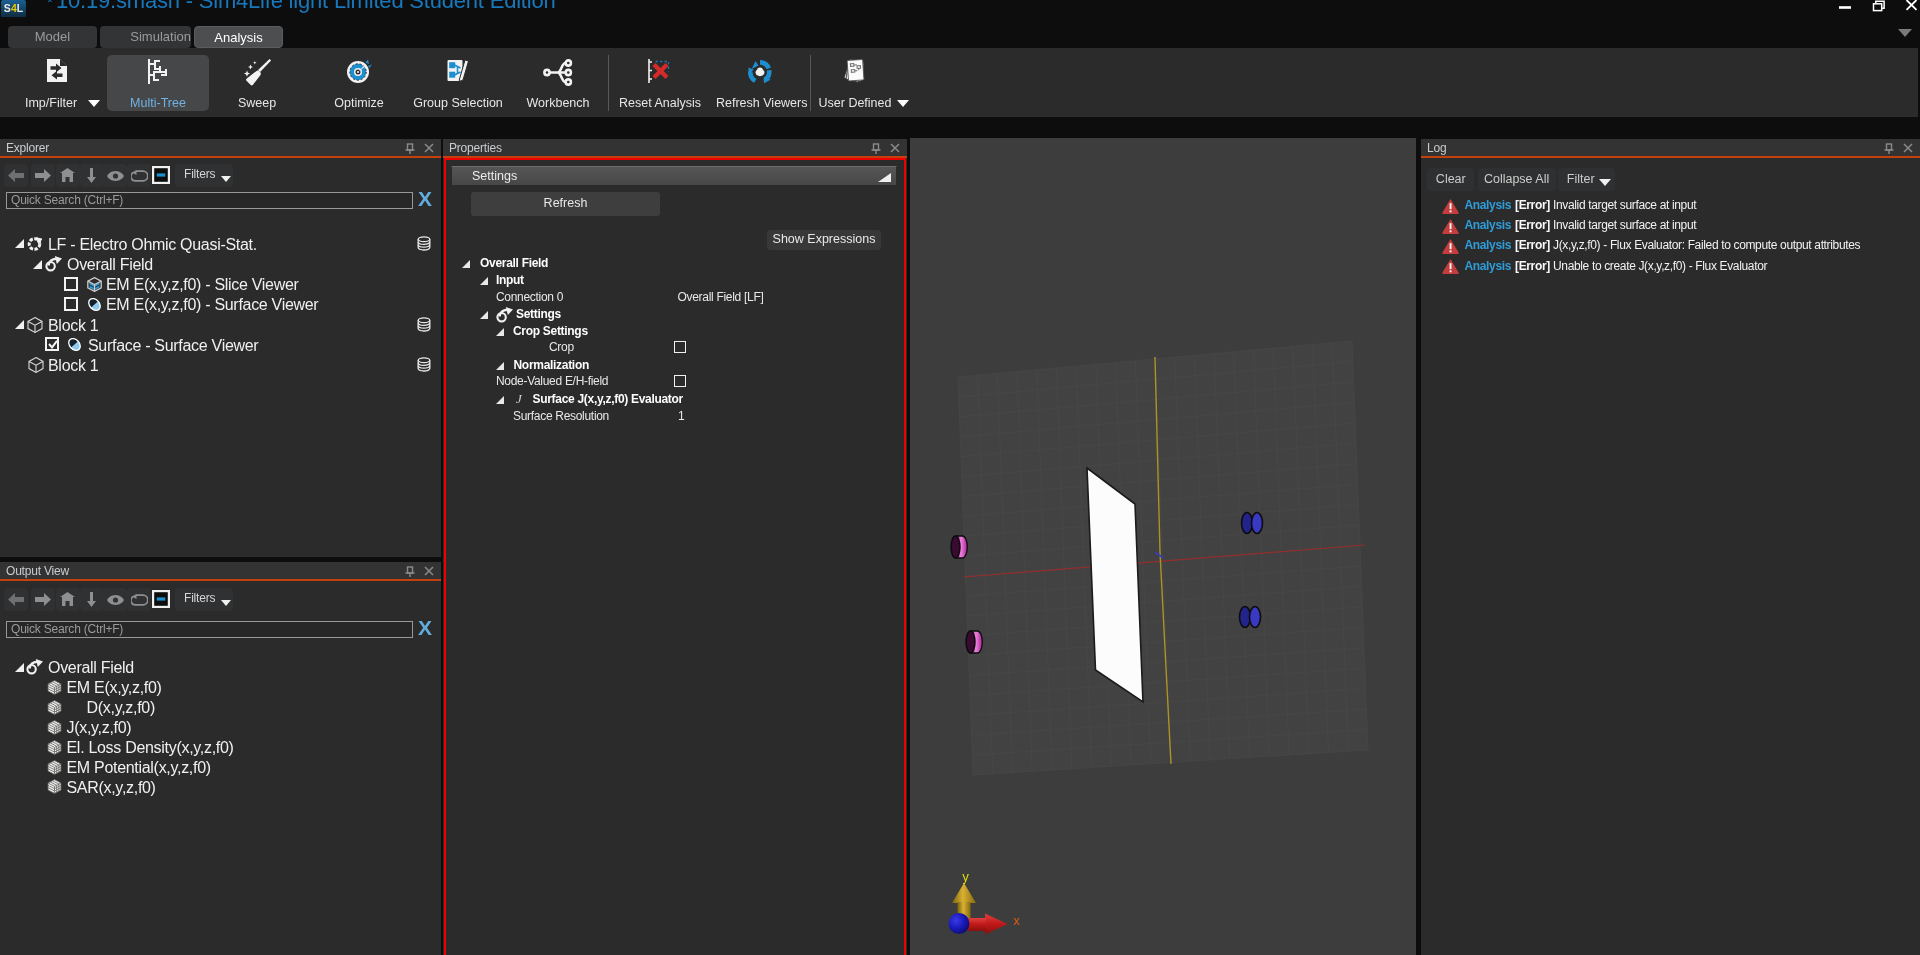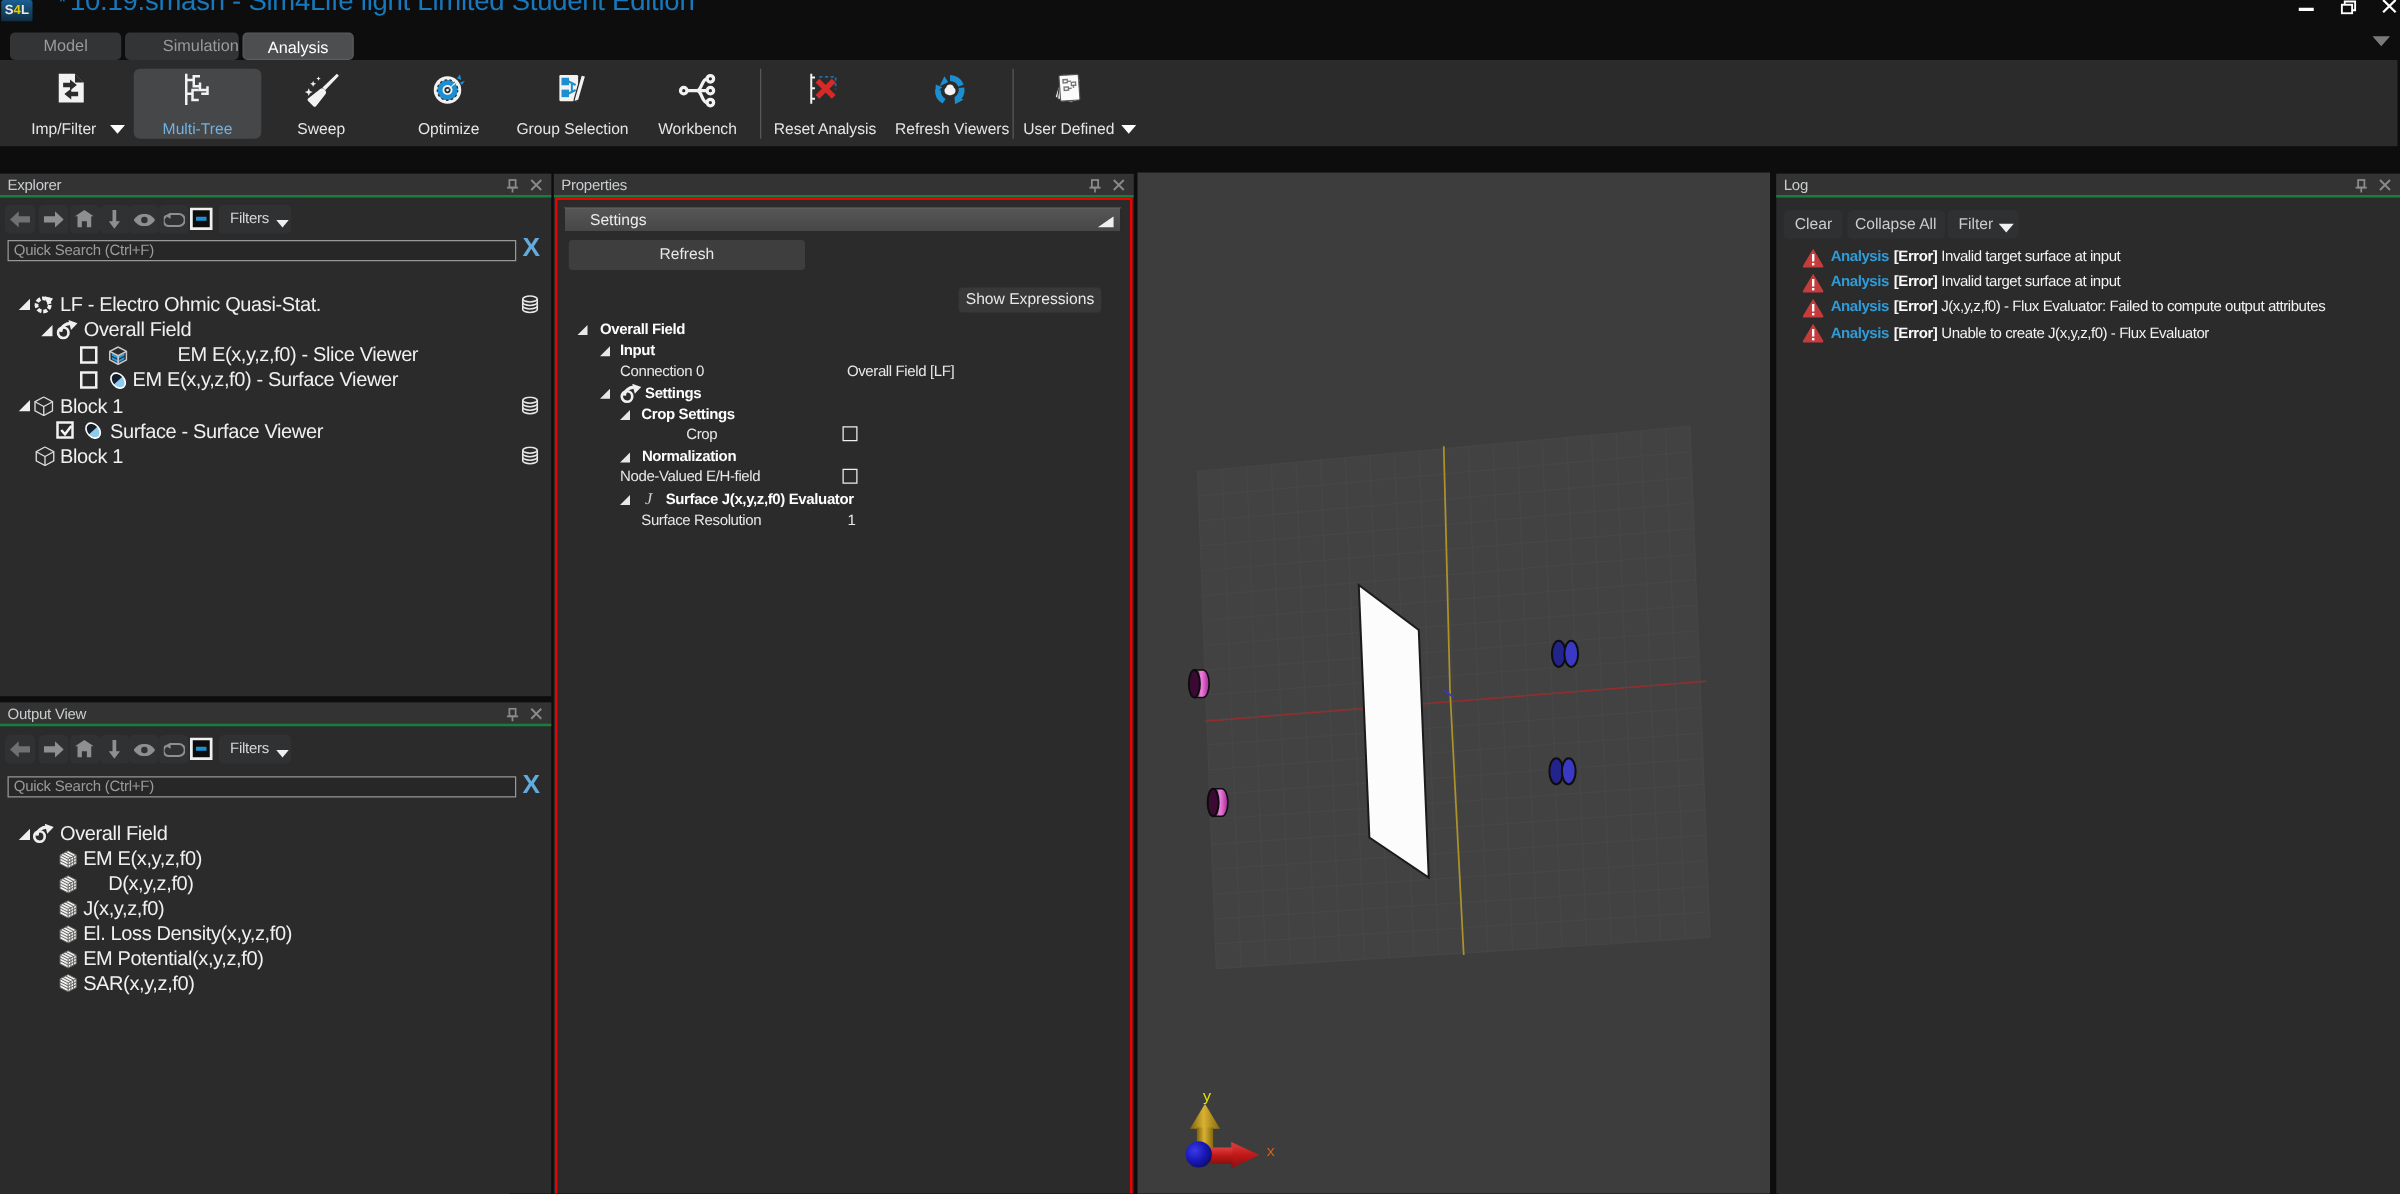--- a/index.html
+++ b/index.html
@@ -25,21 +25,21 @@
 .rsel { position:absolute; left:107px; top:7px; width:102px; height:56px; background:#454749; border-radius:5px; }
 .rsep { position:absolute; top:7px; width:1px; height:56px; background:#585858; }
 .rdrop { position:absolute; width:0; height:0; border-left:6px solid transparent; border-right:6px solid transparent; border-top:7px solid #fff; }
 #menubar { position:absolute; left:0; top:117px; width:1920px; height:21px; background:#0c0c0c; }
 .menu { position:absolute; top:4px; color:#e3e3e3; font-size:11px; letter-spacing:-0.2px; }
 #windowbtns { position:absolute; right:0; top:0; }
 
 
 .panel { position:absolute; background:#2b2b2b; }
 .phead { position:absolute; left:0; top:0; width:100%; height:19px; background:#333334;
-  border-bottom:2px solid #15803d; color:#c9cccd; font-size:12px; letter-spacing:-0.2px; line-height:18px; padding-left:6px; }
+  border-bottom:2px solid #c2410c; color:#c9cccd; font-size:12px; letter-spacing:-0.2px; line-height:18px; padding-left:6px; }
 .pico { position:absolute; top:4px; color:#8a8a8a; }
 .tbtn { position:absolute; width:24px; height:23px; background:#303133; border-radius:4px; }
 .search { position:absolute; height:17px; background:#272727; border:1px solid #989898; color:#9a9a9a;
   font-size:12px; letter-spacing:-0.2px; line-height:15px; padding-left:4px; }
 .srchx { position:absolute; color:#63abdd; font-size:21px; font-weight:bold; line-height:18px; }
 .trow { position:absolute; color:#f0f0f0; font-size:16px; letter-spacing:-0.3px; white-space:nowrap; }
 .tri { display:inline-block; width:0; height:0; border-left:9px solid transparent; border-bottom:9px solid #f0f0f0; }
 .cbx { position:absolute; width:14px; height:14px; border:2px solid #f2f2f2; background:transparent; }
 
 
@@ -302,21 +302,21 @@
 <svg class="abs" style="left:87px;top:137.5px;" width="15" height="15" viewBox="0 0 15 15">
         <g fill="#2b9be0">
           <path d="M2.5 5.5 l5 2.6 5 -2.6 v2 l-5 2.6 -5 -2.6 z"></path>
           <path d="M2.5 8.6 l5 2.6 5 -2.6 v1.8 l-5 2.6 -5 -2.6 z"></path>
         </g>
         <g fill="none" stroke="#c9c9c9" stroke-width="1.3">
           <path d="M7.5 0.6 L14.2 4.1 v6.8 L7.5 14.4 0.8 10.9 V4.1 z"></path>
           <path d="M0.8 4.1 l6.7 3.5 6.7 -3.5 M7.5 7.6 v6.8"></path>
         </g>
       </svg>
-<div class="trow" style="left:106px;top:137px;margin-left:36px;">EM E(x,y,z,f0) - Slice Viewer</div>
+<div class="trow" style="left:106px;top:137px;">EM E(x,y,z,f0) - Slice Viewer</div>
 <div class="cbx" style="left:64px;top:157.5px;"></div>
 <svg class="abs" style="left:87px;top:157.5px;" width="15" height="15" viewBox="0 0 15 15">
         <g transform="rotate(-42 7.5 7.5)">
           <ellipse cx="7.5" cy="7.5" rx="4.9" ry="6.7" fill="#8ecbee"></ellipse>
           <path d="M2.6 7.5 a4.9 6.7 0 0 1 9.8 0 z" fill="#141f2c"></path>
           <ellipse cx="7.5" cy="7.5" rx="4.9" ry="6.7" fill="none" stroke="#ffffff" stroke-width="1.3"></ellipse>
         </g>
       </svg>
 <div class="trow" style="left:106px;top:157px;">EM E(x,y,z,f0) - Surface Viewer</div>
 <span class="tri abs" style="left:15px;top:181.0px;"></span>
@@ -497,21 +497,21 @@
           </g>
         </svg>
 <svg class="pico" style="right:7px;" width="10" height="10" viewBox="0 0 10 10">
           <path d="M1 1 l8 8 M9 1 l-8 8" stroke="#8a8a8a" stroke-width="1.5"></path>
         </svg>
 </div>
 <div id="propborder"></div>
 <div class="combo">Settings<svg class="abs" style="right:5px;bottom:3px;" width="13" height="9" viewBox="0 0 13 9">
           <path d="M13 0 V9 H0 z" fill="#f0f0f0"></path>
         </svg></div>
-<div class="btn" style="left:12px;top:53px;width:189px;height:24px;line-height:23px;">Refresh</div>
+<div class="btn" style="left:28px;top:53px;width:189px;height:24px;line-height:23px;">Refresh</div>
 <div class="btn" style="left:324px;top:90.5px;width:114px;height:20px;line-height:19px;background:#383838;">Show Expressions</div>
 <span class="ptri abs" style="left:18.5px;top:121px;"></span>
 <div class="prow" style="left:37px;top:117px;"><b>Overall Field</b></div>
 <span class="ptri abs" style="left:37px;top:138px;"></span>
 <div class="prow" style="left:53px;top:134px;"><b>Input</b></div>
 <div class="prow" style="left:53px;top:150.5px;">Connection 0</div>
 <div class="prow" style="left:234.5px;top:150.5px;">Overall Field [LF]</div>
 <span class="ptri abs" style="left:37px;top:172px;"></span>
 <svg class="abs" style="left:53px;top:168px;" width="17" height="16" viewBox="0 0 17 16">
         <g fill="none" stroke="#f0f0f0" stroke-width="2.1">

